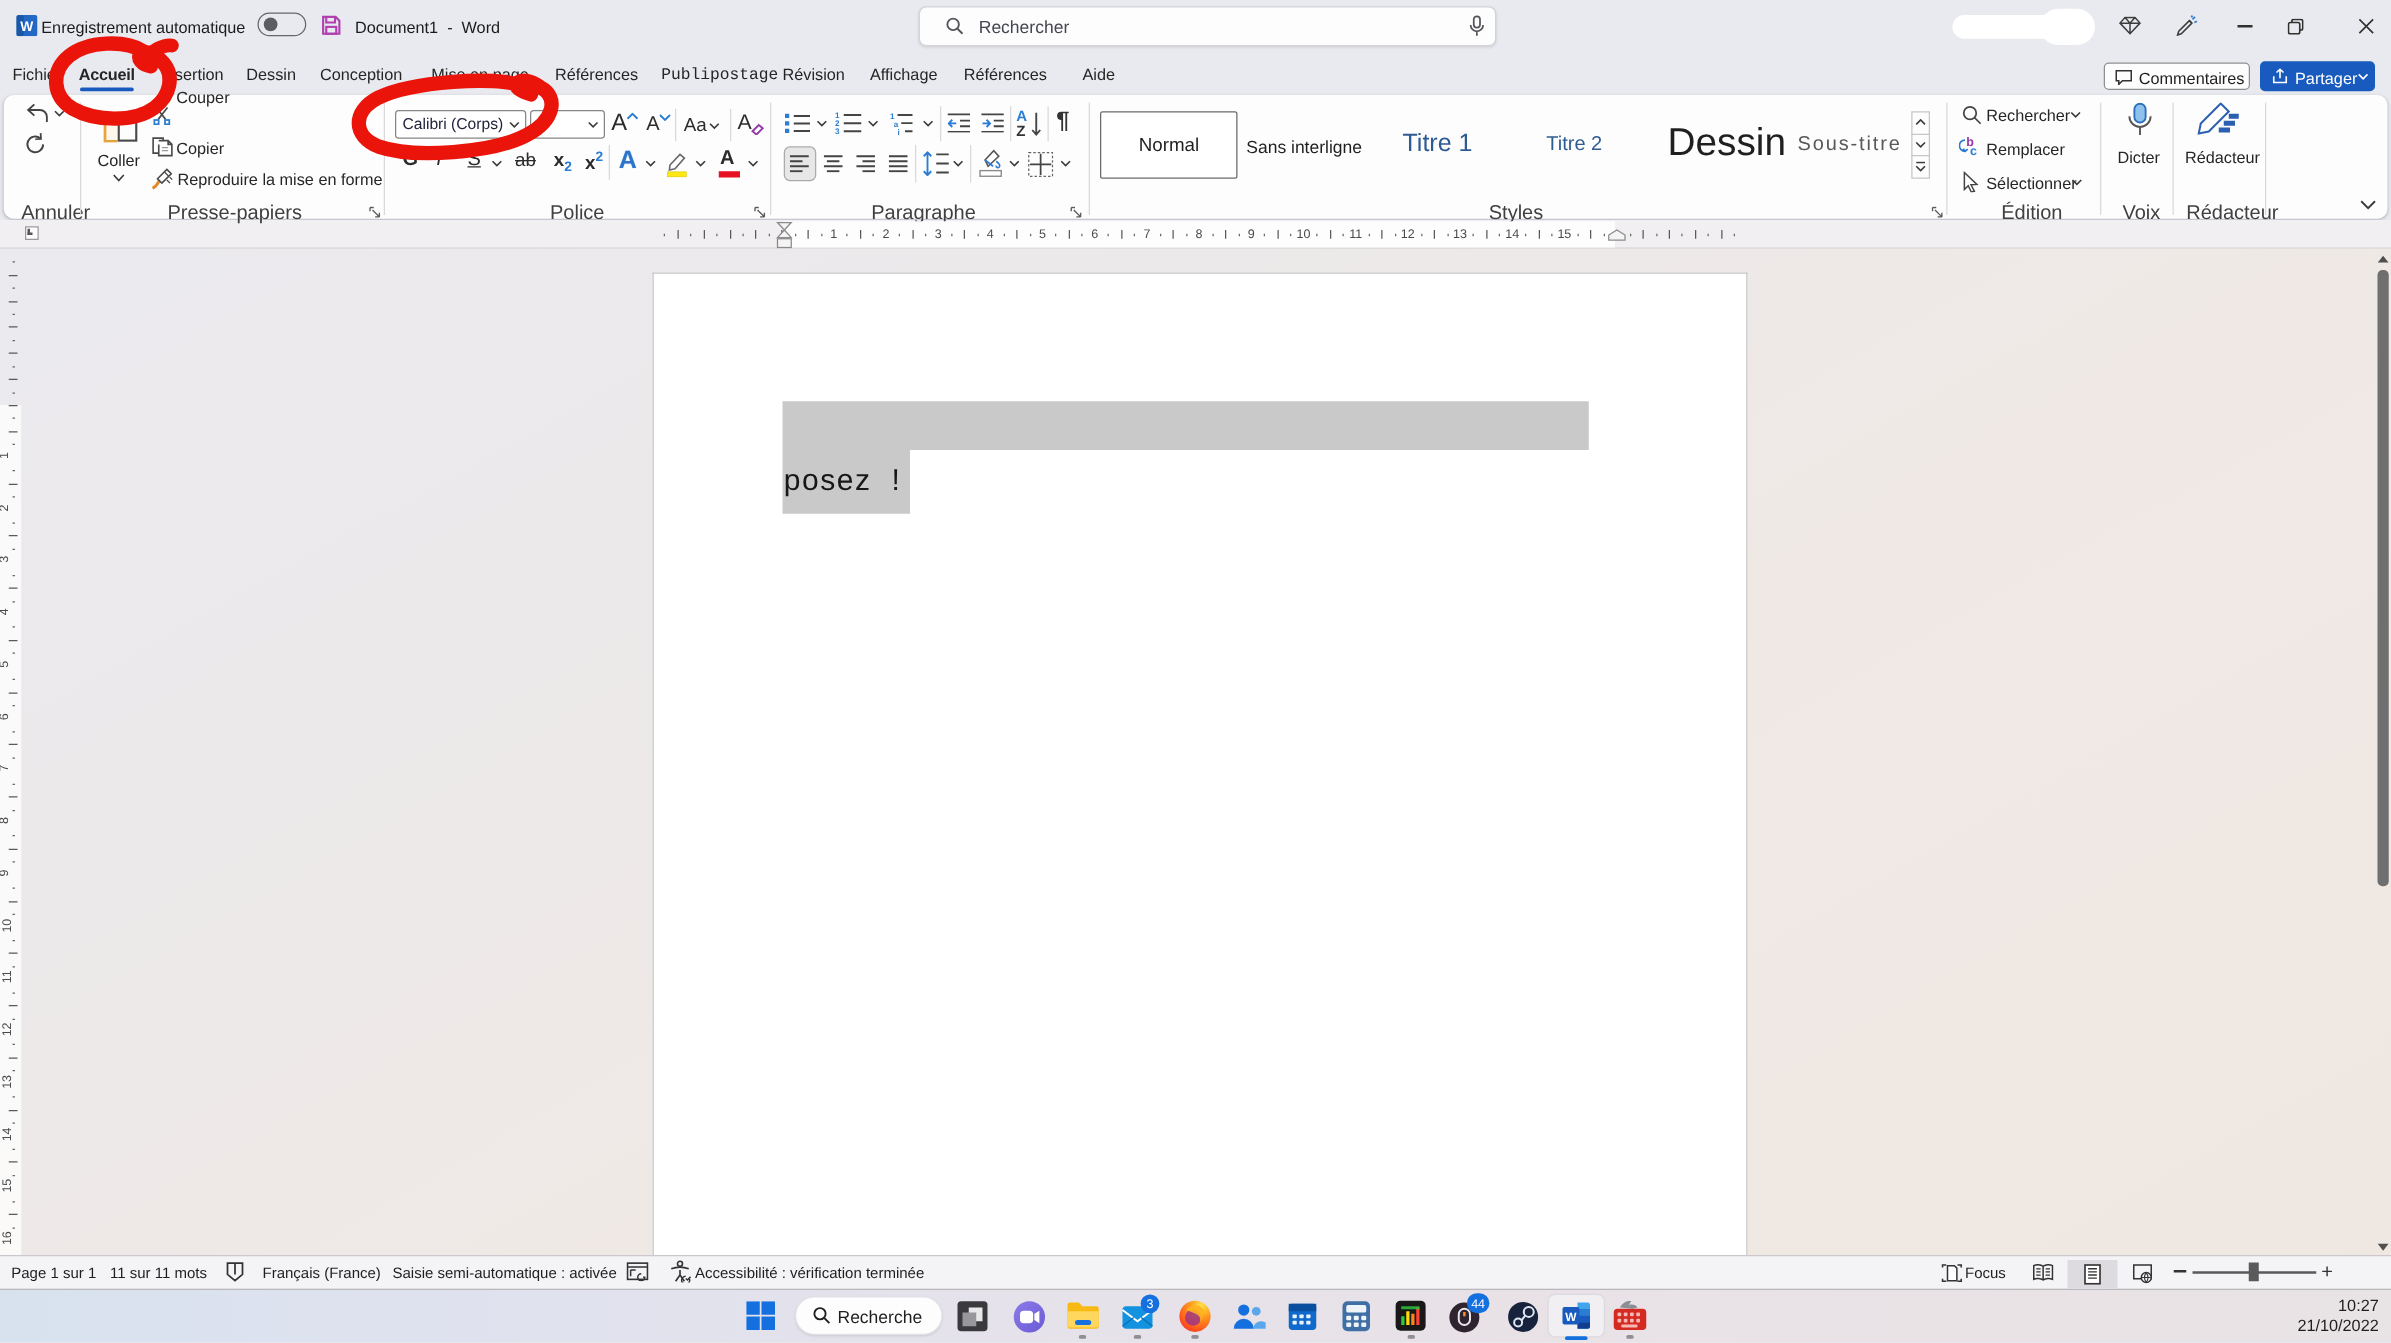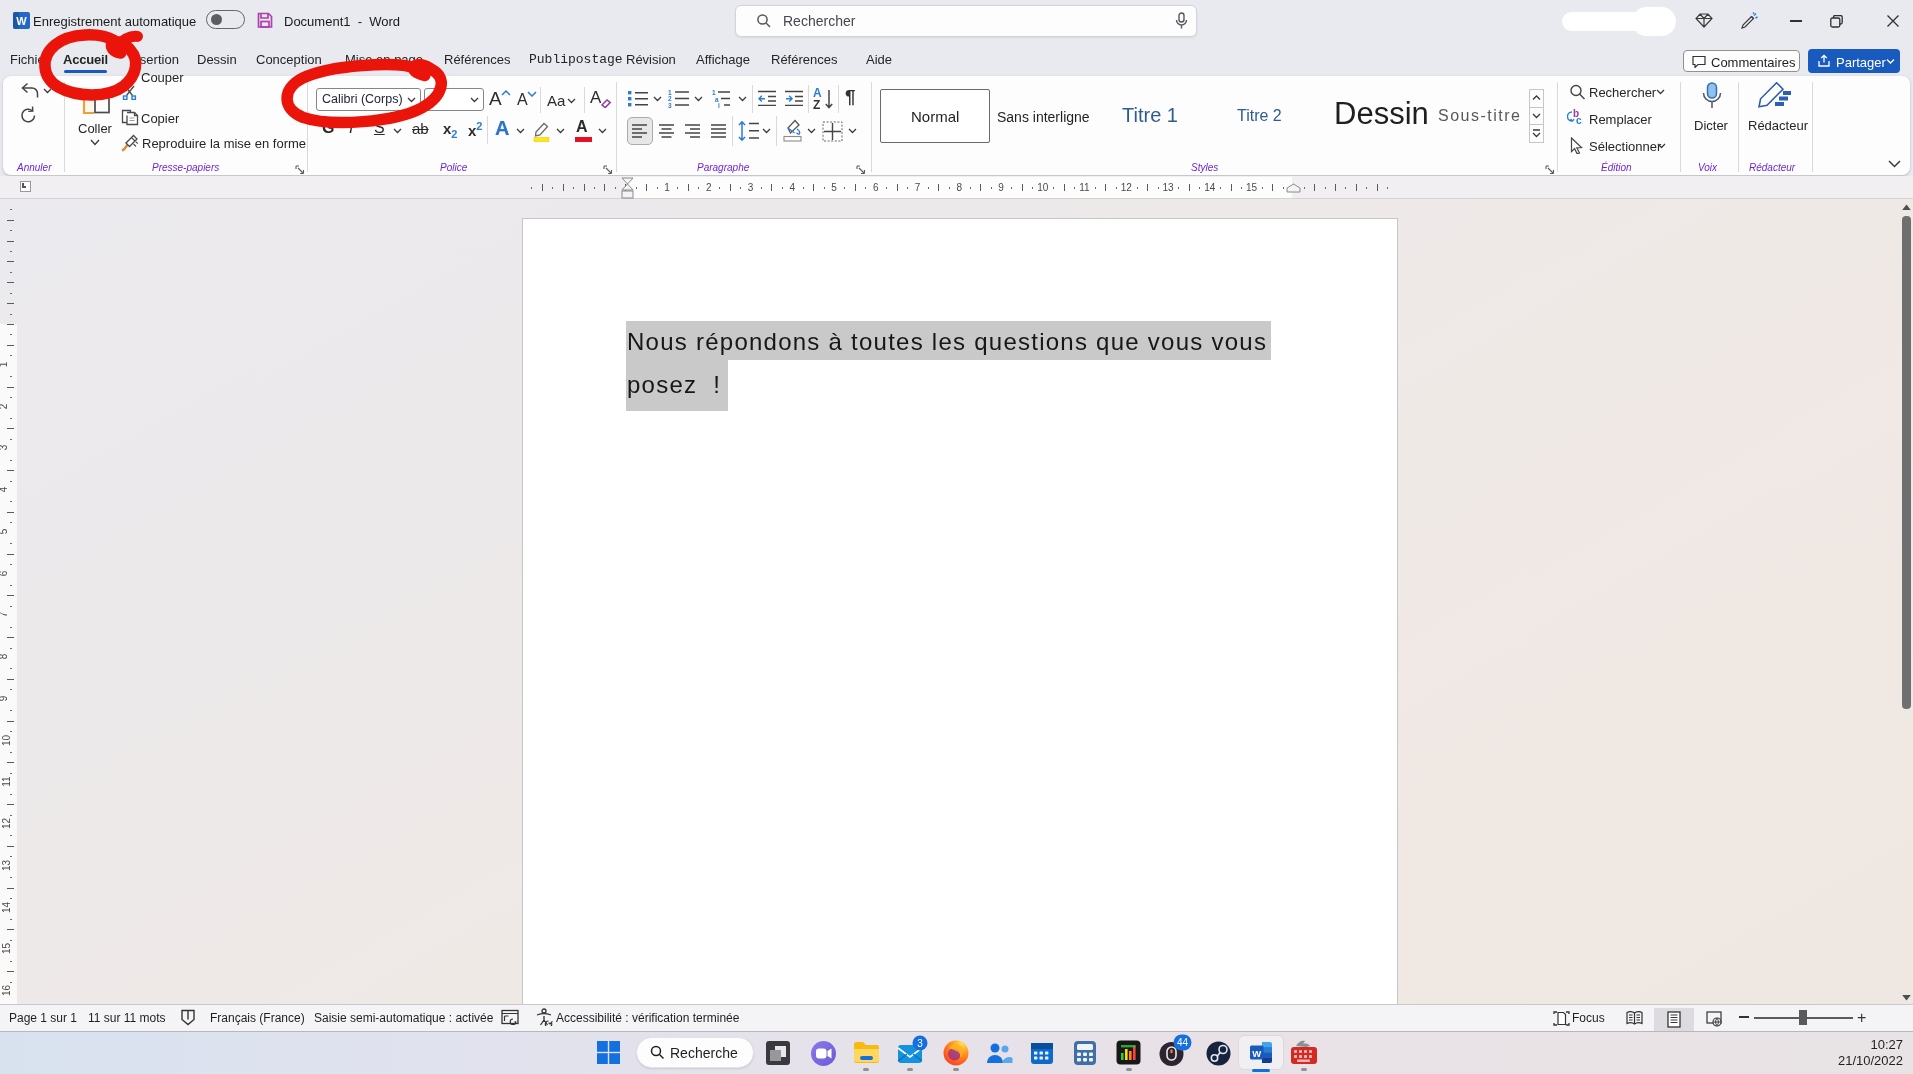--- a/index.html
+++ b/index.html
@@ -8,21 +8,21 @@
   .abs { position:absolute; }
   svg { display:block; }
   
   #titlebar { left:0; top:0; width:1913px; height:42px; background:#e8eaef; }
   #tabrow { left:0; top:42px; width:1913px; height:34px; background:#e8eaef; }
   .tab { position:absolute; top:52px; font-size:13px; color:#252525; white-space:nowrap; }
   
   #ribbon { left:3px; top:76px; width:1907px; height:99px; background:#fdfdfd; border-radius:8px; box-shadow:0 1px 2.5px rgba(90,90,100,.35); }
   .gsep { position:absolute; width:1px; background:#d9d9db; top:82px; height:90px; }
   .isep { position:absolute; width:1px; background:#d9d9db; }
-  .glabel { position:absolute; top:162px; font-size:10px; color:#6d28d9; white-space:nowrap;font-style:italic; }
+  .glabel { position:absolute; top:162px; font-size:16px; color:#404040; white-space:nowrap; }
   .ribtxt { position:absolute; font-size:13px; color:#262626; white-space:nowrap; }
   .combo { position:absolute; border:1px solid #868686; border-radius:3px; background:#fff; }
   
   #rulerrow { left:0; top:176px; width:1913px; height:23px; background:#f1eff1; border-bottom:1px solid #d5d2d0; }
   .rnum { position:absolute; top:182px; font-size:10px; color:#4a4a4a; transform:translateX(-50%); }
   .rtick { position:absolute; top:184px; width:1px; height:7px; background:#5a5a5a; }
   .rdot { position:absolute; top:187px; width:1px; height:2px; background:#6a6a6a; }
   #canvas { left:0; top:199px; width:1913px; height:805px; background:linear-gradient(150deg,#ebeaee 0%, #ece9ea 30%, #efe9e6 55%, #f0e8e3 80%, #efe7e2 100%); }
   #page { position:absolute; left:522px; top:19px; width:876px; height:786px; background:#ffffff; border:1px solid #c6c6c6; border-bottom:none; }
   .hl { position:absolute; background:#c9c9c9; }
@@ -51,21 +51,20 @@
   <span class="st" style="left:314px;">Saisie semi-automatique&nbsp;: activée</span>
   <span class="st" style="left:556px;">Accessibilité&nbsp;: vérification terminée</span>
   <span class="st" style="left:1572px;">Focus</span>
   <span class="st" style="left:1877px;margin-top:47px;">110 %</span>
 </div>
 <div class="abs" id="taskbar"></div>
 <div class="abs" id="canvas">
   <div id="page"></div>
   <div class="hl" style="left:626px;top:122px;width:645px;height:39px;"></div>
   <div class="hl" style="left:626px;top:161px;width:102px;height:51px;"></div>
-  <div class="doctext" id="line1" style="left:627px;top:129px;">Nous répondons à toutes les questions que vous vous</div>
   <div class="doctext" id="line2" style="left:627px;top:172px;">posez&nbsp;&nbsp;!</div>
 <div class="abs" style="left:0;top:125px;width:17px;height:680px;background:rgba(255,255,255,.75);"></div>
 <div class="vdot" style="top:10.2px;"></div>
 <div class="vtick" style="top:20.6px;"></div>
 <div class="vdot" style="top:31.1px;"></div>
 <div class="vtick" style="top:41.5px;"></div>
 <div class="vdot" style="top:51.9px;"></div>
 <div class="vtick" style="top:62.4px;"></div>
 <div class="vdot" style="top:72.8px;"></div>
 <div class="vtick" style="top:83.2px;"></div>
@@ -243,21 +242,21 @@
   <path d="M13.5 3.5 v3 h3" fill="none" stroke="#4a4a4a" stroke-width="1.3"></path>
   <path d="M8.5 9 h5 M8.5 11.5 h5" stroke="#9a9a9a" stroke-width="1"></path>
 </svg>
 <div class="ribtxt" style="left:141px;top:111px;">Copier</div>
 <svg class="abs" style="left:120px;top:134px;" width="19" height="18" viewBox="0 0 19 18">
   <path d="M2 16.5 c3 -1 4 -3.5 5.5 -6" fill="none" stroke="#e08a2d" stroke-width="2.4"></path>
   <path d="M6 9 L13.5 1.5 l3.5 3.5 L9.5 12.5 z" fill="#fff" stroke="#4a4a4a" stroke-width="1.3"></path>
   <path d="M11.5 3.5 l3.5 3.5 M13.5 10 l2.5 2.5 M15.8 7.7 l2 2" stroke="#4a4a4a" stroke-width="1.1"></path>
 </svg>
 <div class="ribtxt" style="left:142px;top:136px;">Reproduire la mise en forme</div>
-<div class="glabel" style="left:152px;">Presse-papiers</div>
+<div class="glabel" style="left:134px;">Presse-papiers</div>
 <svg class="abs" style="left:295px;top:165px;" width="10" height="10" viewBox="0 0 10 10">
     <path d="M1 1 v3 M1 1 h3 M3 3 L8.5 8.5 M8.5 8.5 v-3.4 M8.5 8.5 h-3.4" stroke="#5a5a5a" stroke-width="1.1" fill="none"></path>
   </svg>
 <div class="gsep" style="left:307px;"></div>
 
 <div class="combo" style="left:316px;top:88px;width:105px;height:23px;"></div>
 <div class="abs" style="left:322px;top:92px;font-size:12.5px;color:#23233c;">Calibri (Corps)</div>
 <svg class="abs" style="left:407px;top:97px;" width="9" height="6" viewBox="0 0 9 6">
     <path class="chevd" d="M1 1 L4.5 4.5 L8 1"></path>
   </svg>

